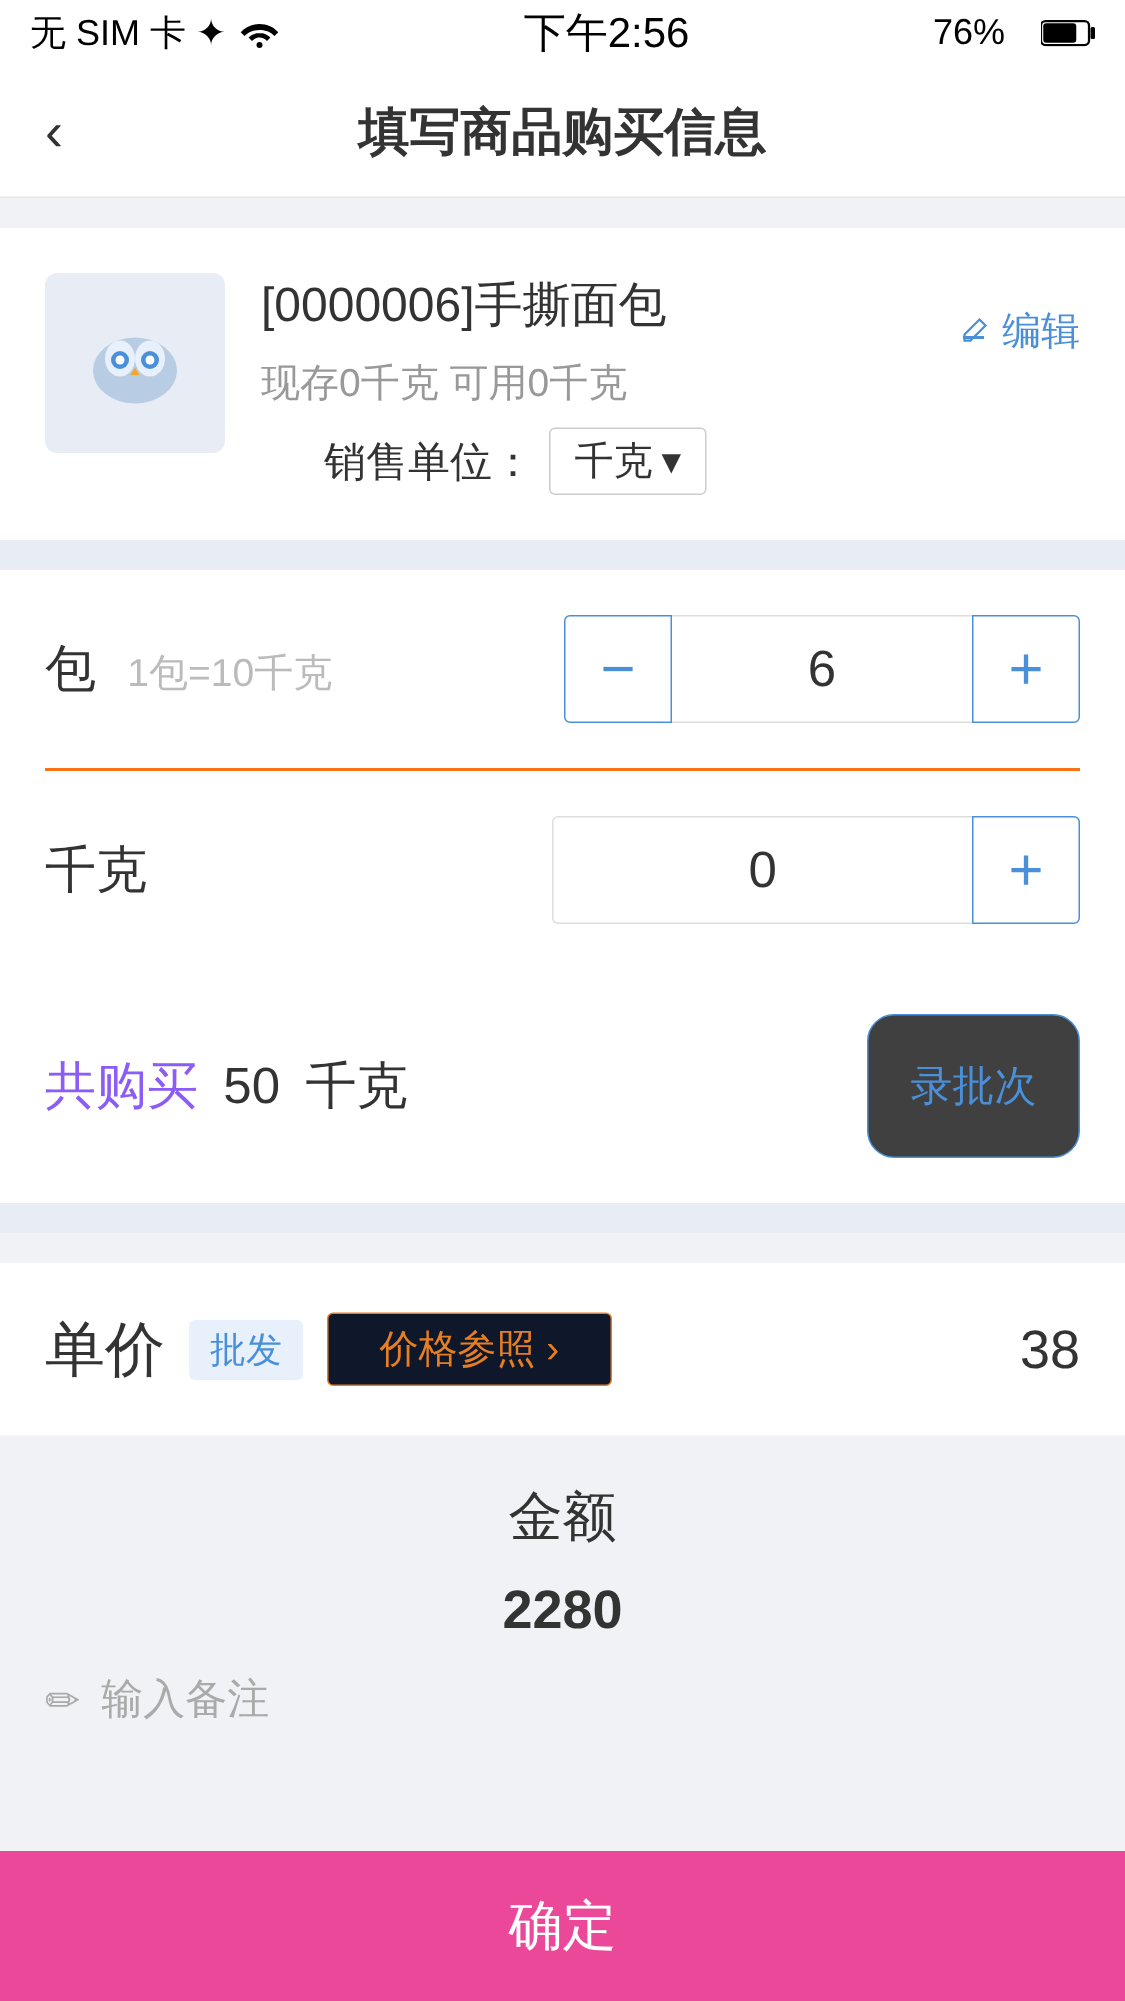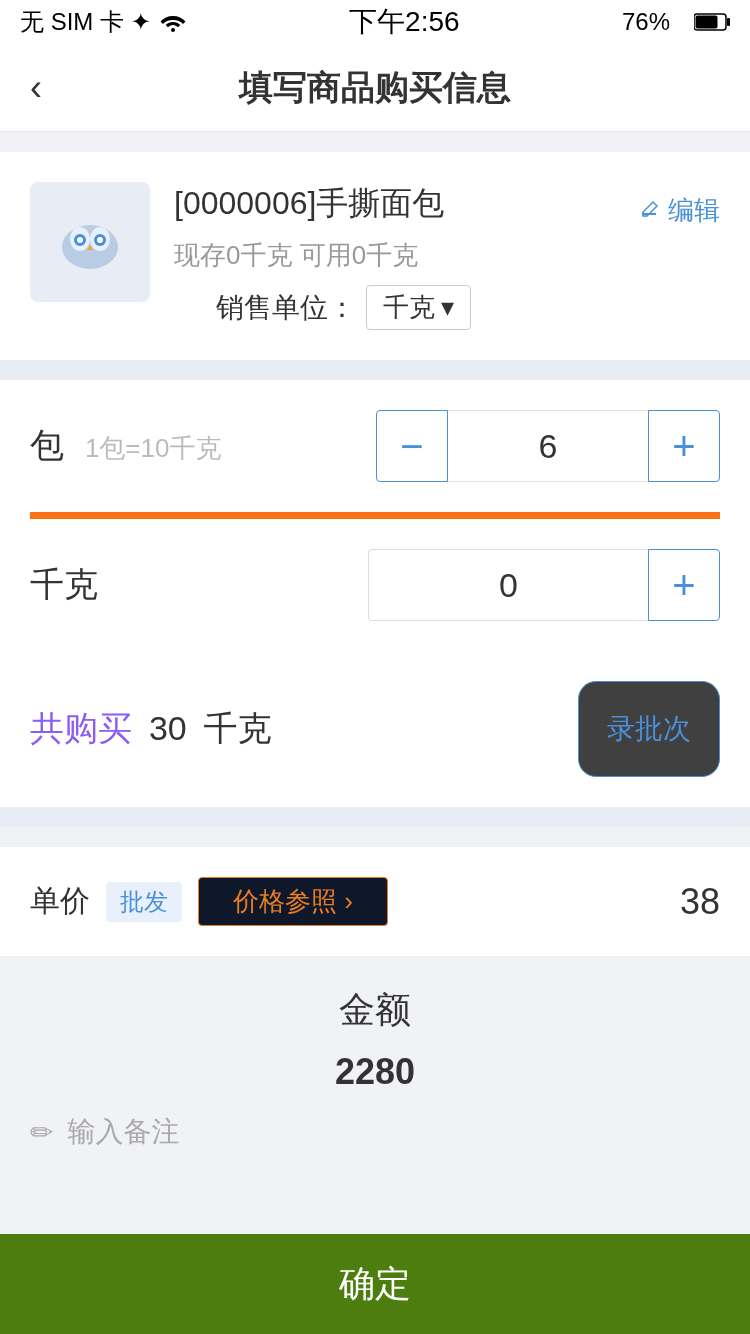--- a/index.html
+++ b/index.html
@@ -104,21 +104,21 @@
     
     .quantity-section {
       background: #fff;
       padding: 0 30px;
     }
     .quantity-row {
       display: flex;
       align-items: center;
       justify-content: space-between;
       padding: 30px 0;
-      border-bottom: 7px solid #f97316;
+      border-bottom: 2px solid #f97316;
     }
     .quantity-hint {
       font-size: 26px;
       color: #bbb;
       margin-left: 12px;
     }
     .quantity-controls {
       display: flex;
       align-items: center;
       gap: 0;
@@ -184,21 +184,21 @@
     .price-section {
       background: #fff;
       margin-top: 20px;
       padding: 30px;
     }
     .price-row {
       display: flex;
       align-items: center;
       justify-content: space-between;
     }
-    .price-label { font-size: 30px; color: #333; }
+    .price-label { font-size: 40px; color: #333; }
     .price-tag {
       font-size: 24px;
       color: #4a90d9;
       background: #e8f0fb;
       padding: 4px 14px;
       border-radius: 4px;
       margin: 0 16px;
     }
     .price-ref-btn {
       border: 1.5px solid #e67e22;
@@ -248,21 +248,21 @@
       min-height: 300px;
     }
 
     
     .confirm-btn {
       position: fixed;
       bottom: 0;
       left: 0;
       width: 750px;
       height: 100px;
-      background: #4d7c0f;
+      background: #ec4899;
       color: #fff;
       font-size: 36px;
       font-weight: 500;
       display: flex;
       align-items: center;
       justify-content: center;
       cursor: pointer;
       border: none;
     }
   </style>
@@ -301,21 +301,21 @@
       <ellipse cx="25" cy="32" rx="10" ry="12" fill="#e8f0fb"></ellipse>
       <ellipse cx="45" cy="32" rx="10" ry="12" fill="#e8f0fb"></ellipse>
       <circle cx="25" cy="33" r="6" fill="#4a90d9"></circle>
       <circle cx="45" cy="33" r="6" fill="#4a90d9"></circle>
       <circle cx="25" cy="33" r="3" fill="#fff"></circle>
       <circle cx="45" cy="33" r="3" fill="#fff"></circle>
       <polygon points="35,38 32,43 38,43" fill="#f5a623"></polygon>
     </svg>
   </div>
   <div class="product-info">
-    <div style="display:flex; justify-content:space-between; align-items:center;">
+    <div style="display:flex; justify-content:space-between; align-items:flex-end;">
       <span class="product-name">[0000006]手撕面包</span>
       <span class="edit-btn">
         <svg width="22" height="22" viewBox="0 0 22 22">
             <rect x="2" y="14" width="14" height="2" fill="#4a90d9"></rect>
             <path d="M13 3l4 4L7 17H3v-4z" fill="none" stroke="#4a90d9" stroke-width="1.5"></path>
           </svg>
         <span>编辑</span>
       </span>
     </div>
     <div class="product-stock">现存0千克  可用0千克</div>
@@ -352,21 +352,21 @@
     <div class="quantity-controls">
       <input class="qty-input-no-minus" type="text" value="0" style="">
       <button class="qty-btn right" style="border-left:1.5px solid #4a90d9;">+</button>
     </div>
   </div>
 </div>
 
 <div class="total-row">
   <div>
     <span style="font-size:34px;color:#8b5cf6;">共购买</span>
-    <span style="font-size:34px;color:#333;margin:0 8px;">30</span>
+    <span style="font-size:34px;color:#333;margin:0 8px;">50</span>
     <span style="font-size:34px;color:#333;">千克</span>
   </div>
   <button class="batch-btn">录批次</button>
 </div>
 
 <div class="divider"></div>
 
 <div class="price-section">
   <div class="price-row">
     <span class="price-label">单价</span>

